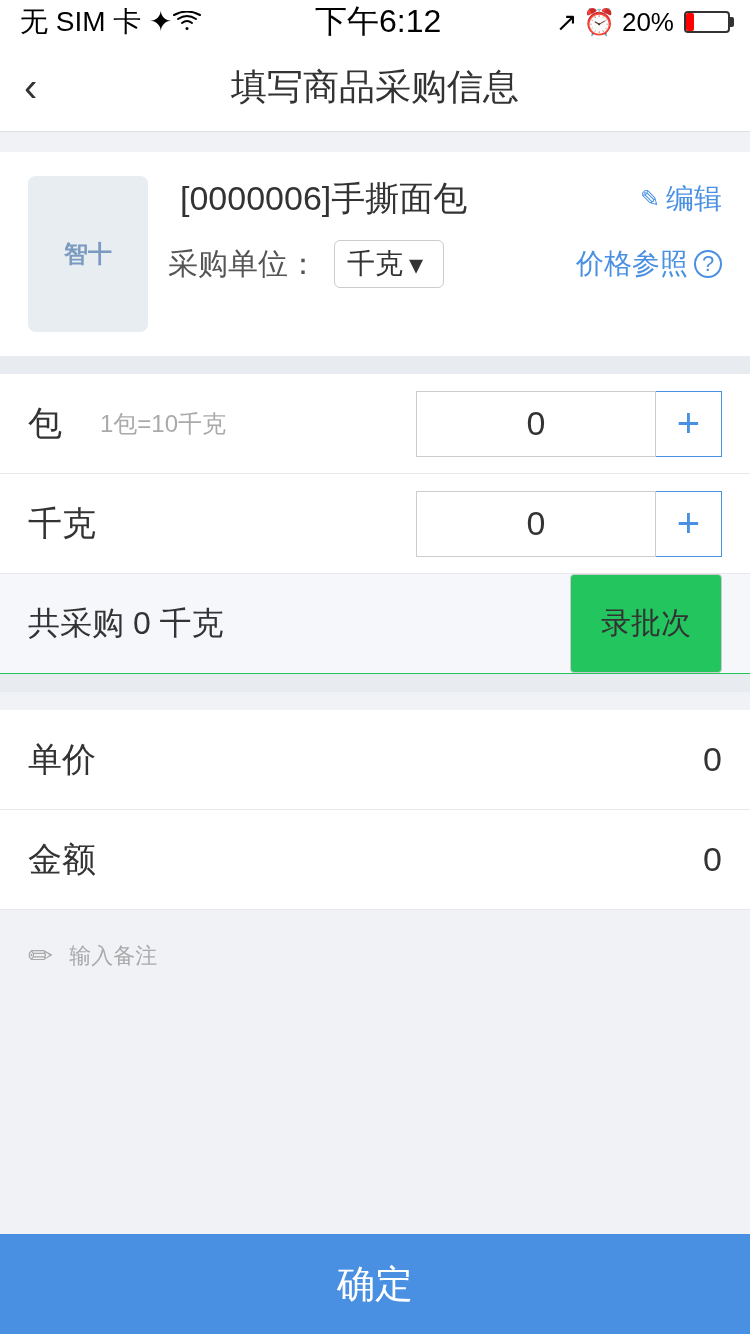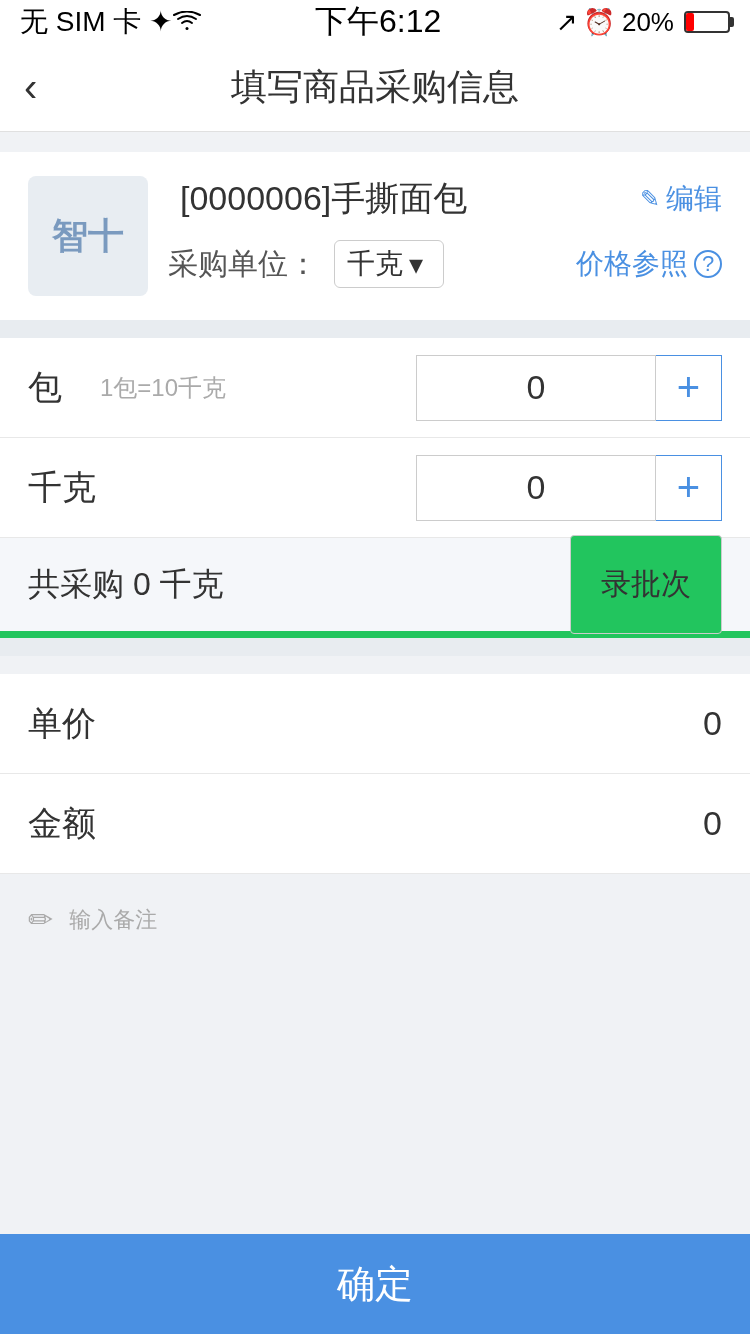--- a/index.html
+++ b/index.html
@@ -70,27 +70,27 @@
     
     .product-card {
       background: #fff;
       margin-top: 20px;
       padding: 24px 28px;
       display: flex;
       align-items: flex-start;
       gap: 20px;
     }
     .product-image {
-      width: 120px; height: 120px;
+      width: 120px; height: 156px;
       background: #e8edf2;
       border-radius: 8px;
       display: flex; align-items: center; justify-content: center;
       flex-shrink: 0;
       color: #7a9abf;
-      font-size: 36px;
+      font-size: 24px;
       font-weight: bold;
     }
     .product-info { flex: 1; }
     .product-header {
       display: flex; justify-content: space-between; align-items: center;
       margin-bottom: 18px;
     }
     .product-name { font-size: 34px; color: #333; font-weight: 500; margin-left: 12px; }
     .edit-link {
       color: #4a90e2; font-size: 28px;
@@ -161,21 +161,21 @@
       display: flex; align-items: center; justify-content: center;
       cursor: pointer;
     }
 
     
     .total-row {
       display: flex; align-items: center;
       padding: 0 28px;
       height: 100px;
       background: #f5f7fa;
-      border-bottom: 7px solid #22c55e;
+      border-bottom: 1px solid #22c55e;
     }
     .total-label { font-size: 32px; color: #333; }
     .record-btn {
       margin-left: auto;
       border: 1px solid #ccc;
       background: #22c55e;
       padding: 28px 30px;
       font-size: 30px;
       color: #333;
       border-radius: 4px;

